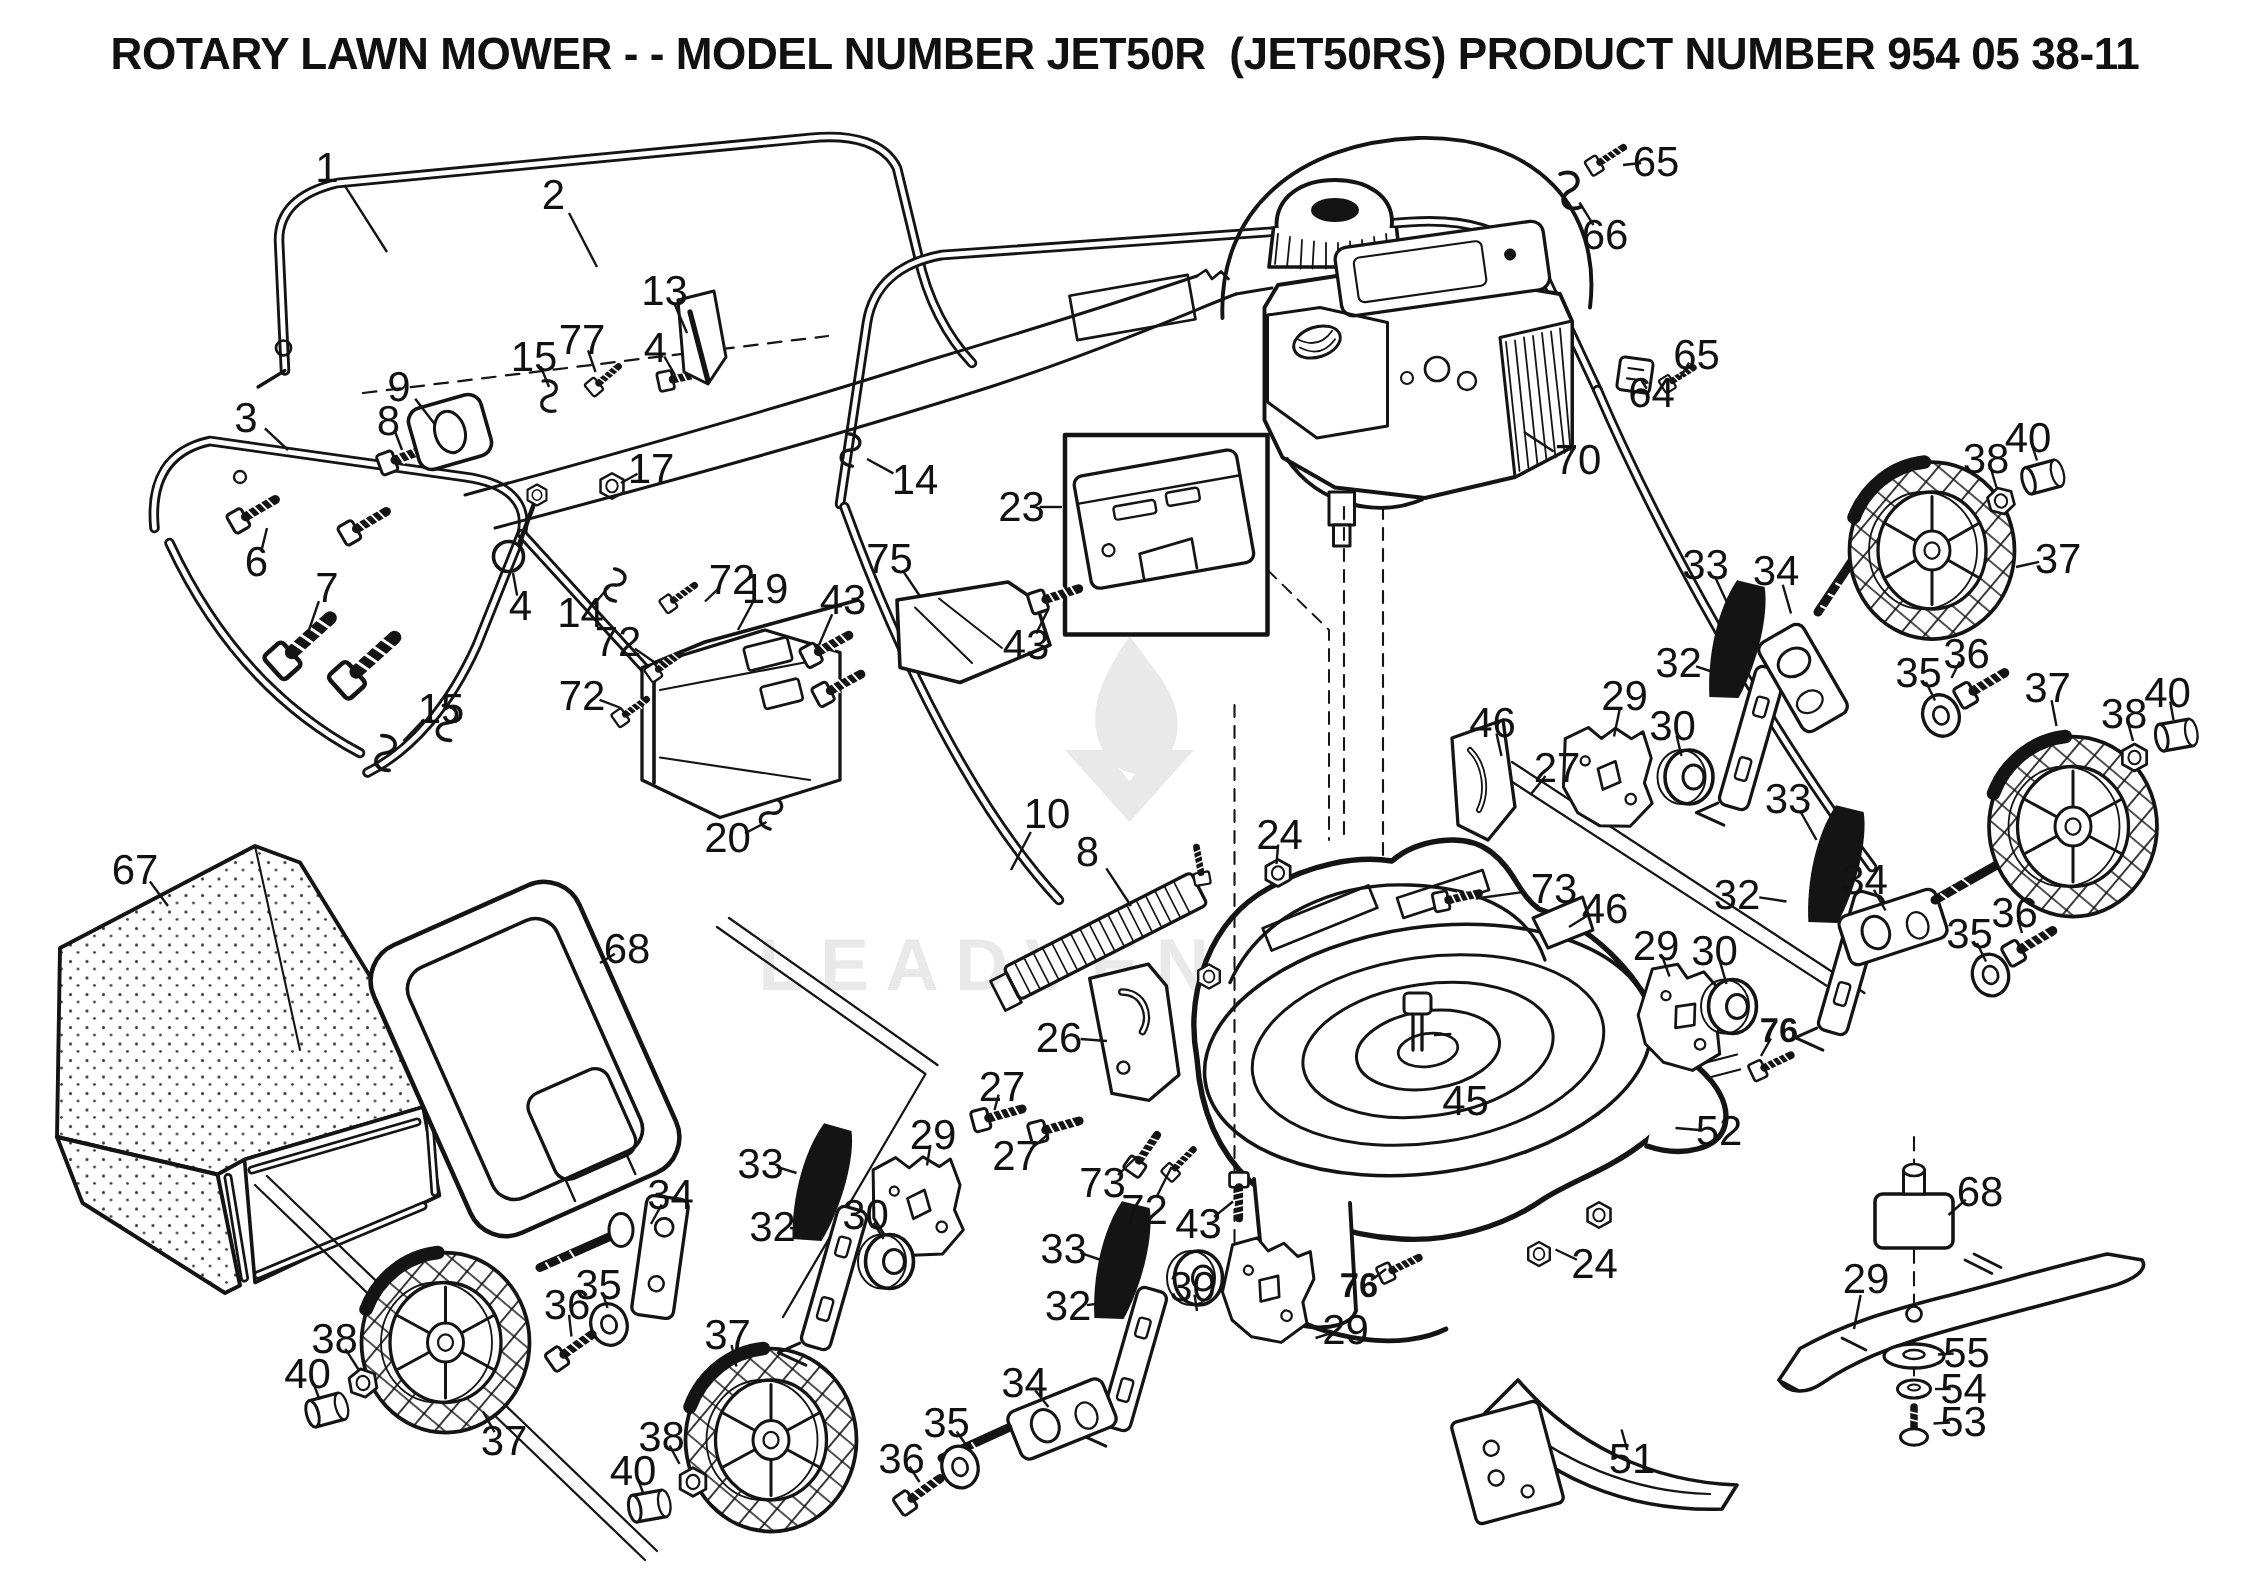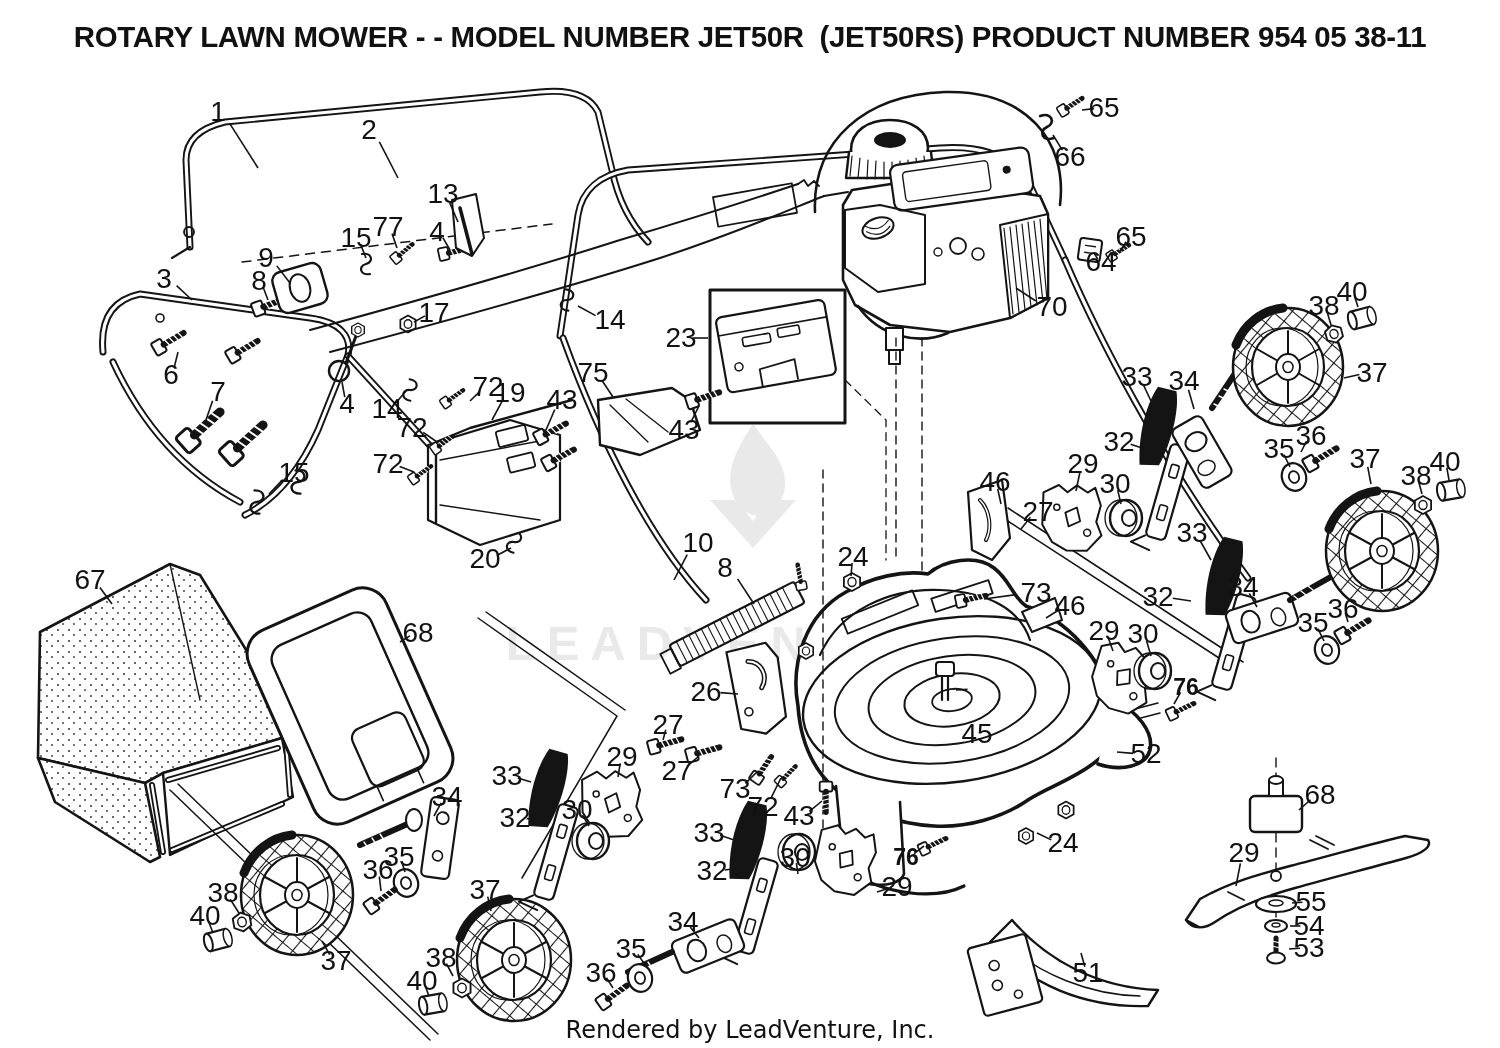--- a/index.html
+++ b/index.html
@@ -624,14 +624,13 @@
       <div class="plabel" style="left: 336px; top: 961px;">37</div>
       <div class="plabel" style="left: 485px; top: 890px;">37</div>
       <div class="plabel" style="left: 441px; top: 958px;">38</div>
       <div class="plabel" style="left: 422px; top: 981px;">40</div>
       <div class="plabel" style="left: 1311px; top: 902px;">55</div>
       <div class="plabel" style="left: 1309px; top: 926px;">54</div>
       <div class="plabel" style="left: 1309px; top: 948px;">53</div>
       <div class="plabel" style="left: 1088px; top: 973px;">51</div>
     </div>
 
-  <div id="footer">Rendered by LeadVenture, Inc.</div>
 </div>
 
 </body></html>

